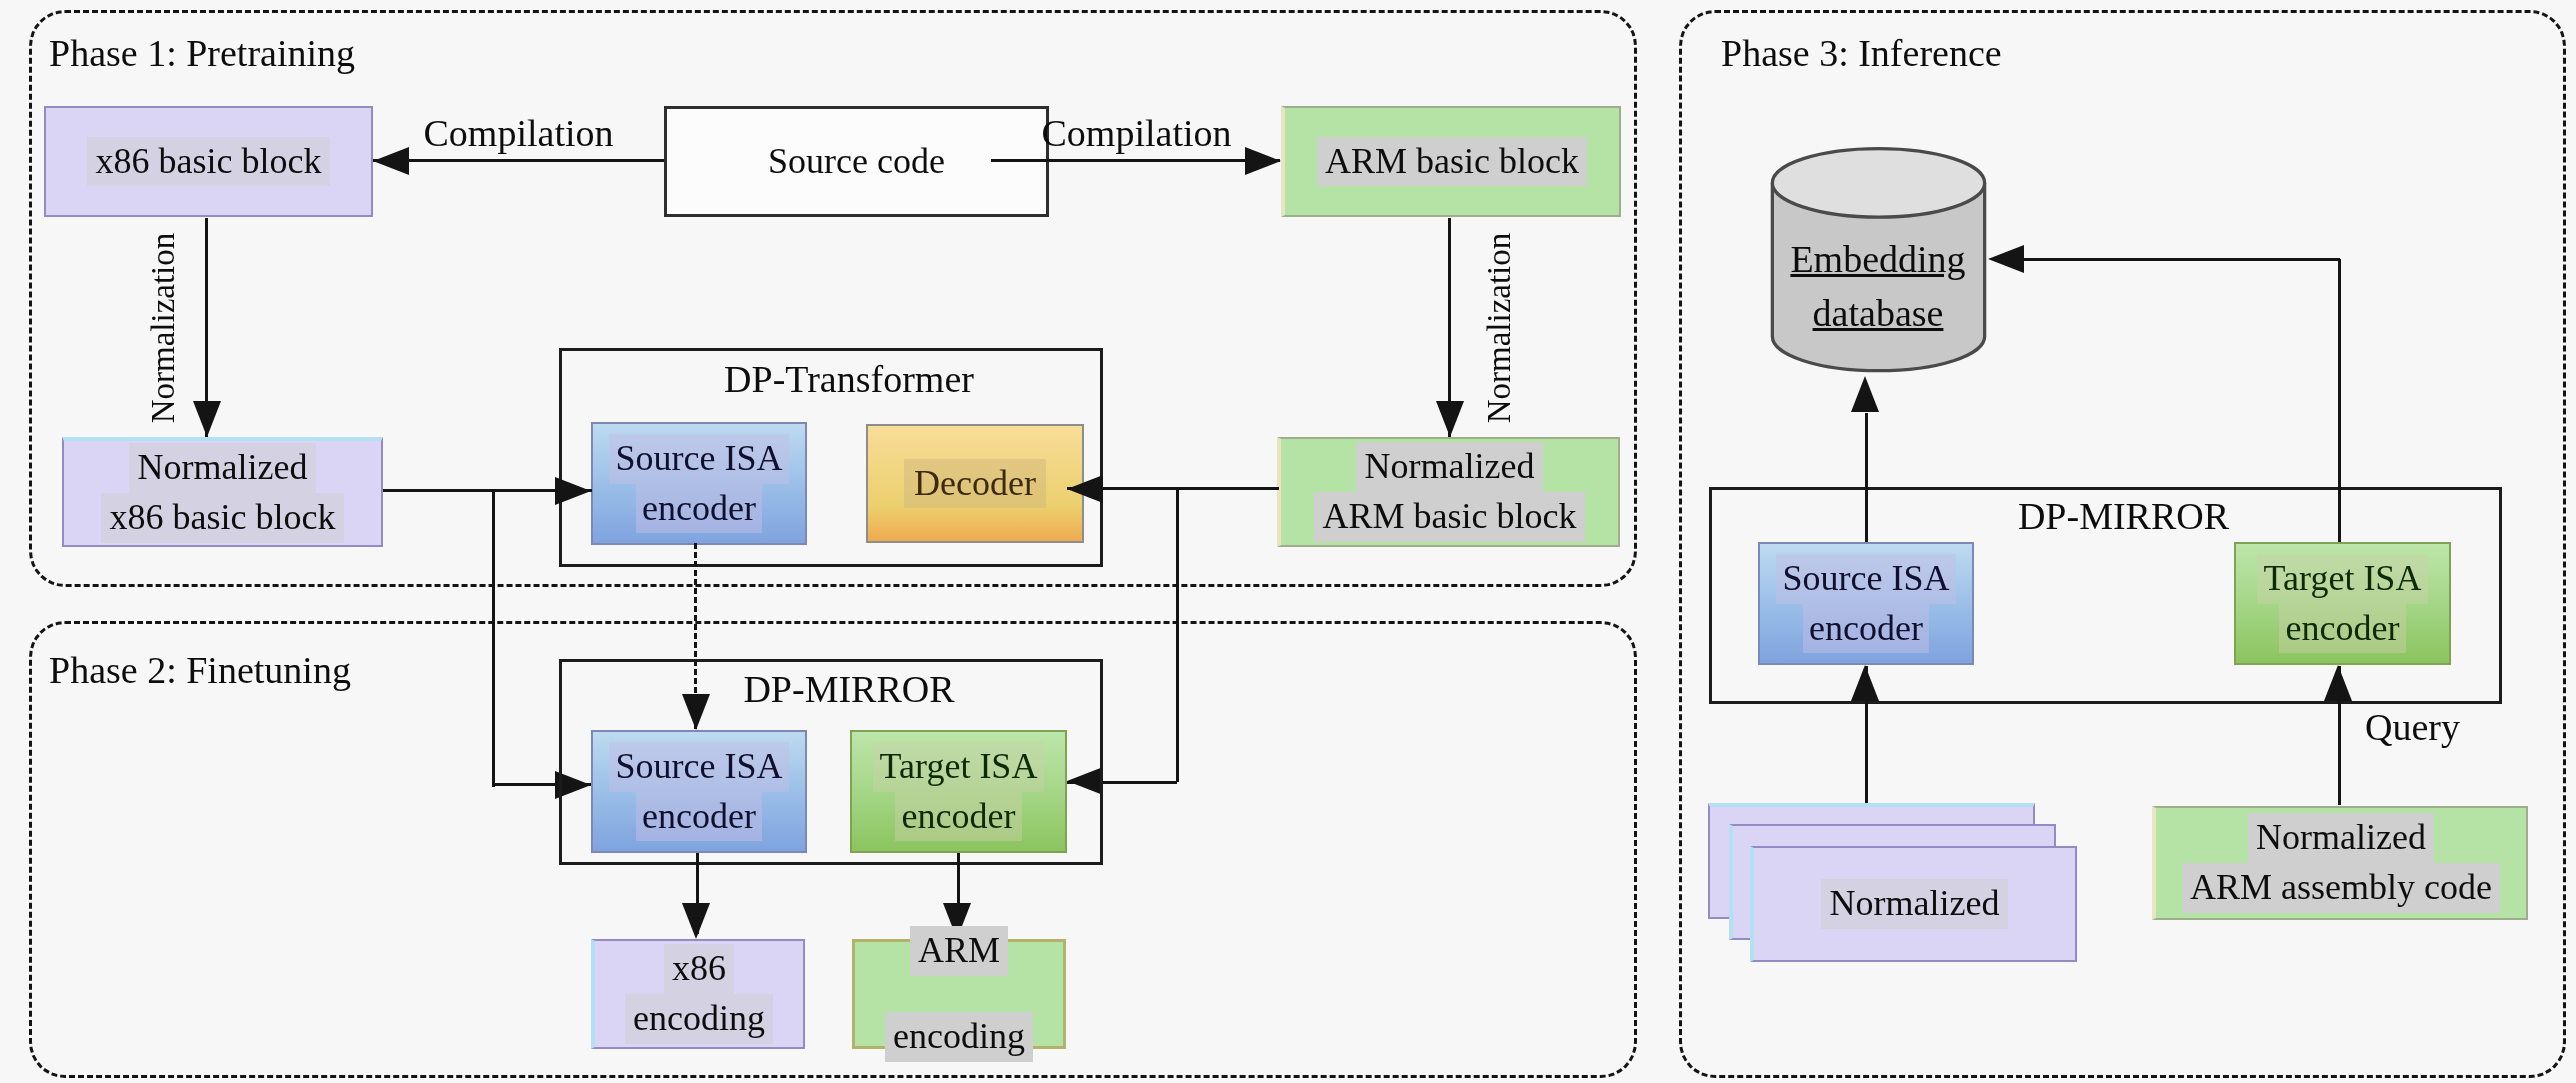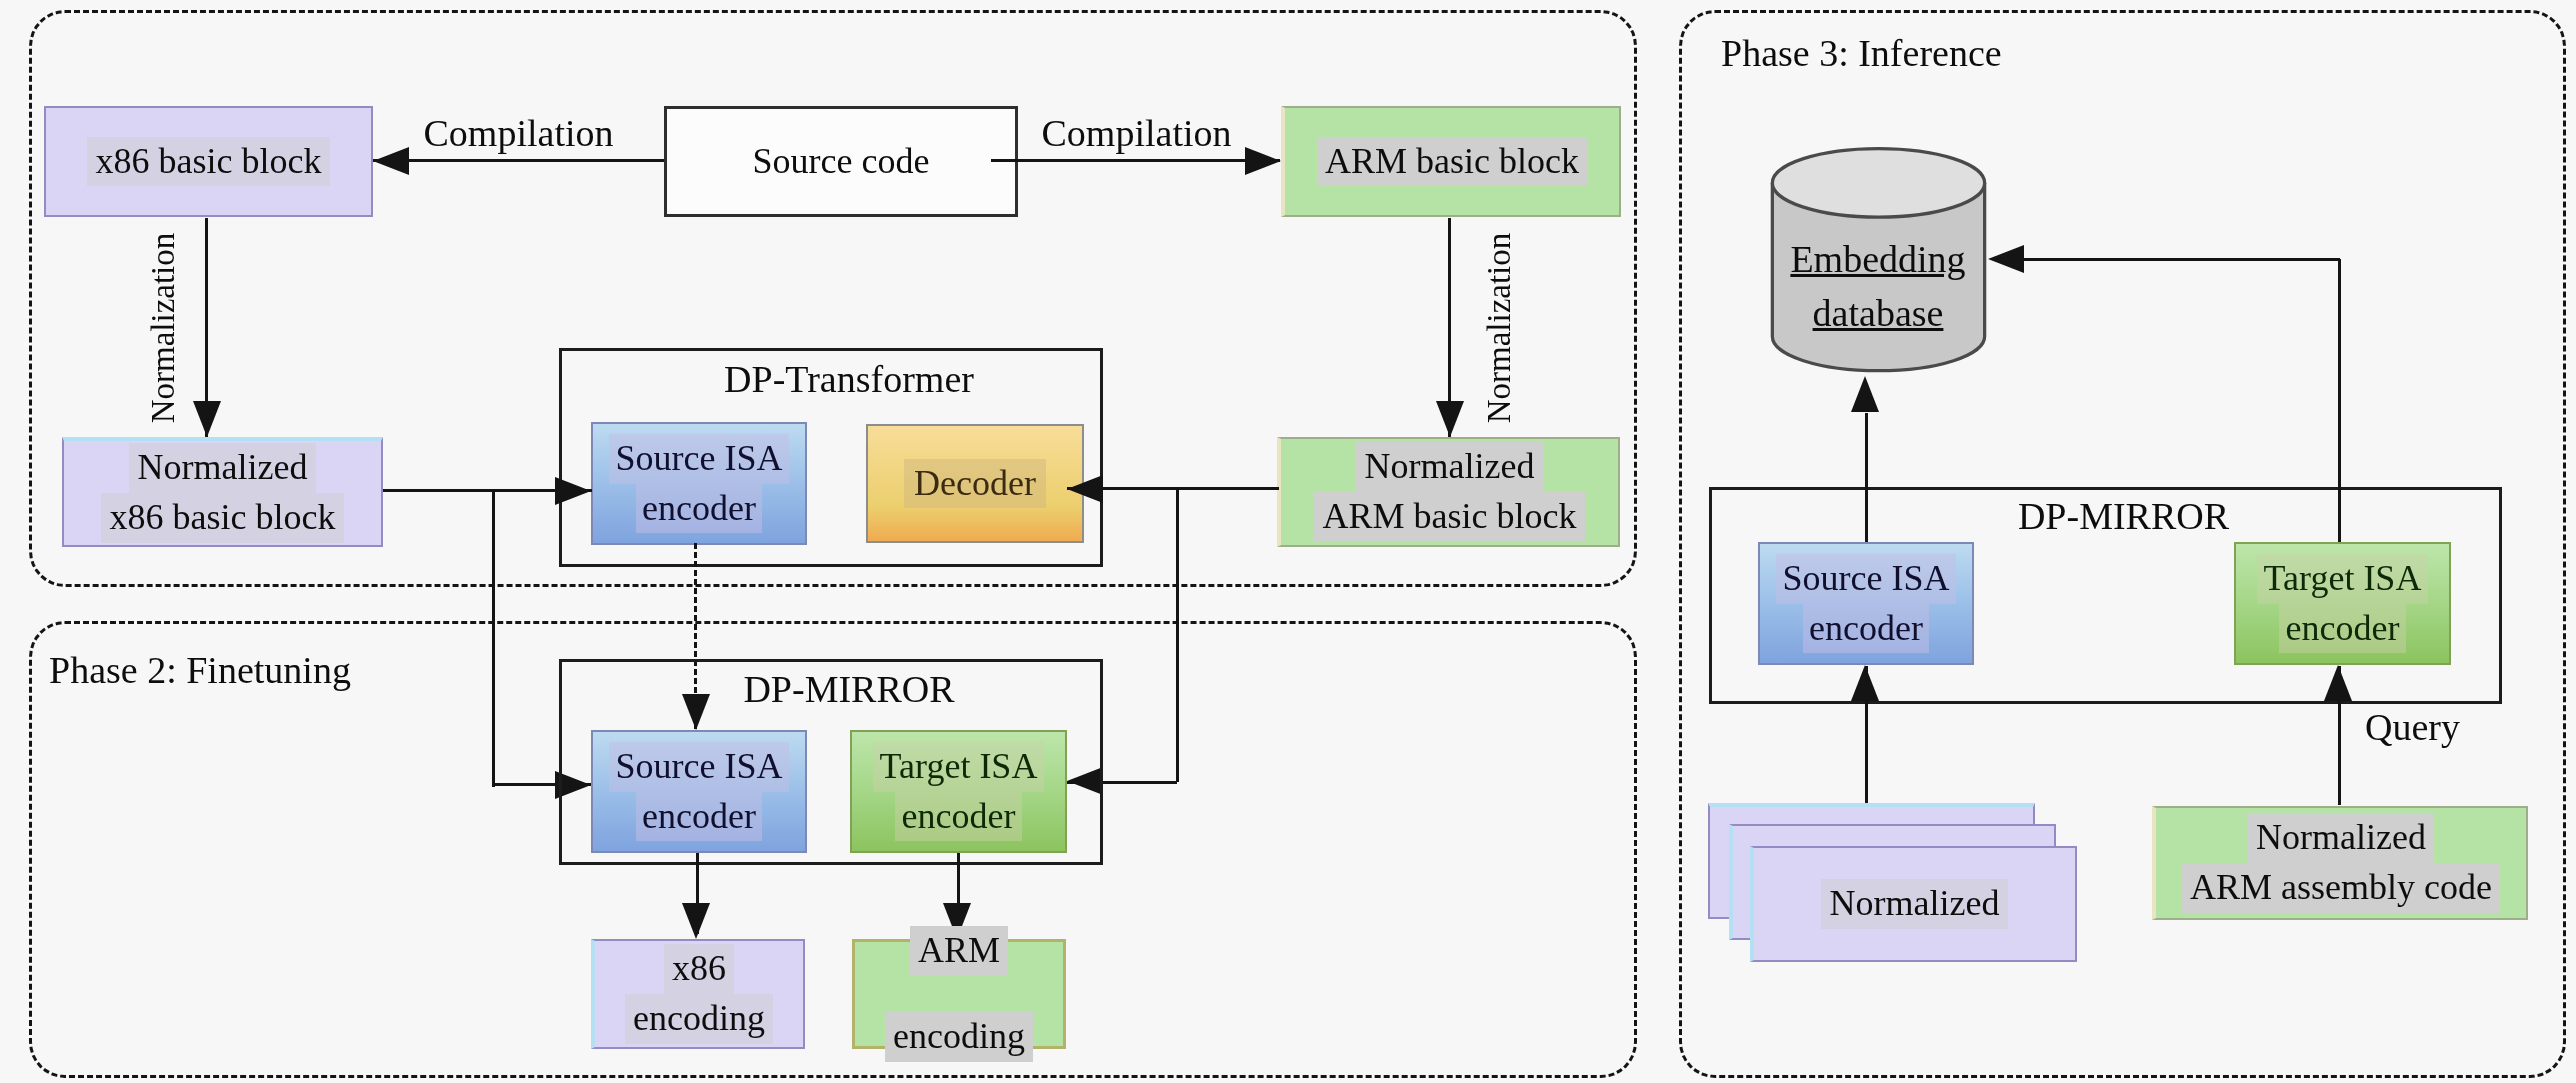--- a/index.html
+++ b/index.html
@@ -59,28 +59,29 @@
 </style>
 </head>
 <body>
 
 <div id="canvas">
 
   <div class="phase" style="left:29px;top:9.8px;width:1608px;height:577px;"></div>
   <div class="phase" style="left:29px;top:621px;width:1608px;height:457px;"></div>
   <div class="phase" style="left:1679px;top:9.8px;width:887px;height:1068px;"></div>
 
+  <div class="phase-label" style="left:49px;top:31px;">Phase 1: Pretraining</div>
   <div class="phase-label" style="left:49px;top:648px;">Phase 2: Finetuning</div>
   <div class="phase-label" style="left:1721px;top:31px;">Phase 3: Inference</div>
 
   <div class="box lav" style="left:44px;top:106px;width:329px;height:111px;">
     <span class="hll">x86 basic block</span>
   </div>
 
-  <div class="box white" style="left:664px;top:106px;width:354px;height:111px;">
+  <div class="box white" style="left:664px;top:106px;width:385px;height:111px;">
     <span>Source code</span>
   </div>
 
   <div class="box grn" style="left:1281px;top:106px;width:340px;height:111px;">
     <span class="hlg">ARM basic block</span>
   </div>
 
   <div class="freelabel" style="left:355px;top:111px;width:327px;text-align:center;">Compilation</div>
   <div class="hline" style="left:373px;top:159px;width:291px;height:3.3px;"></div>
   <div class="ar l" style="left:373px;top:147px;"></div>

